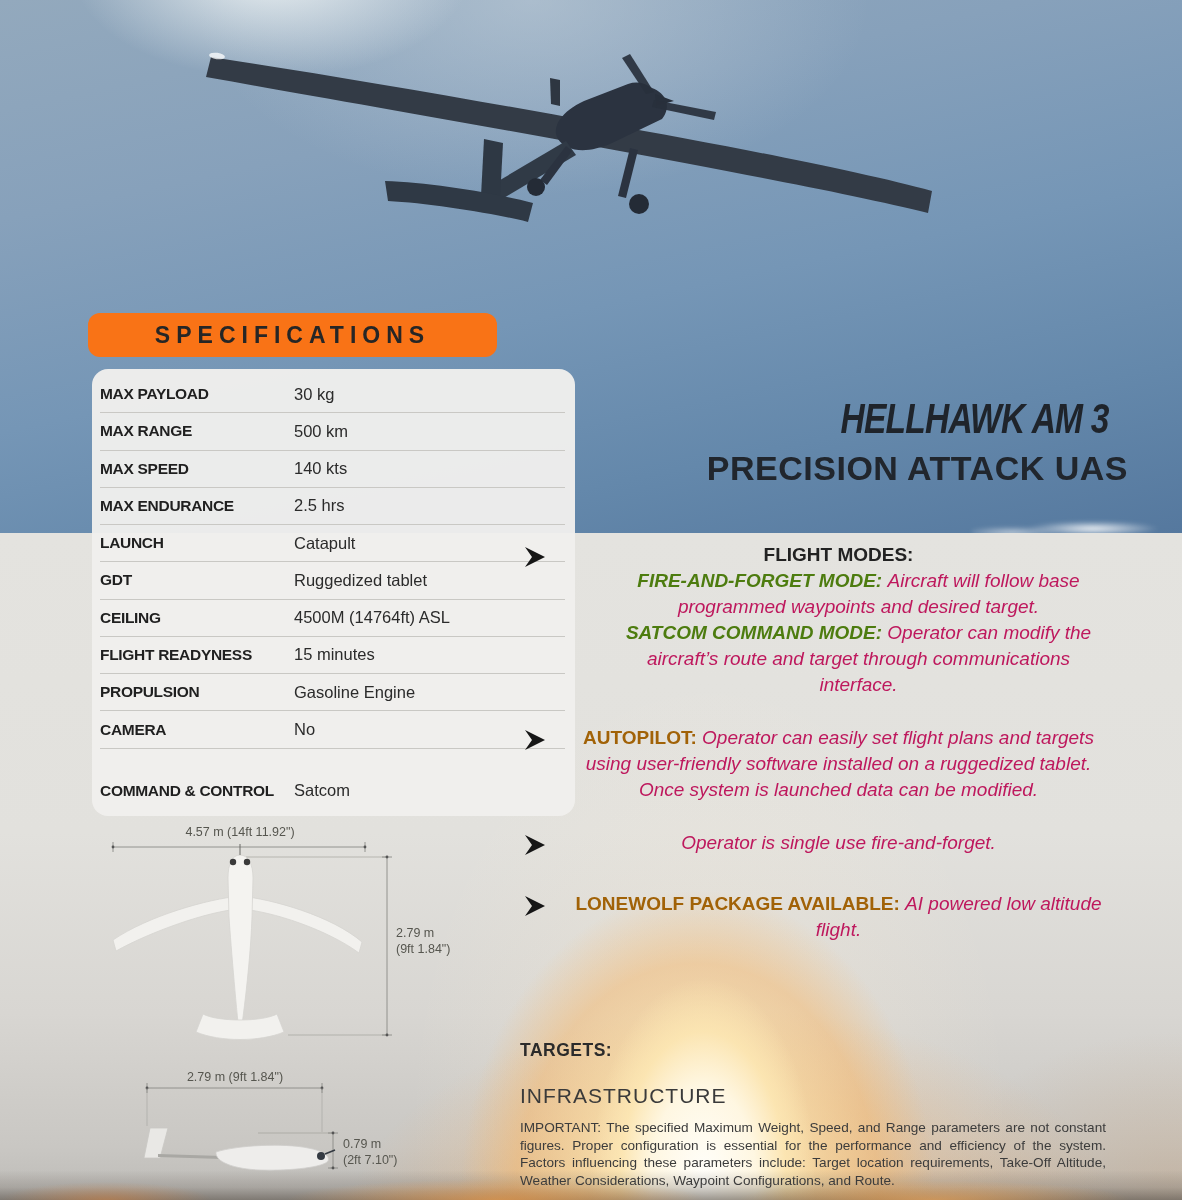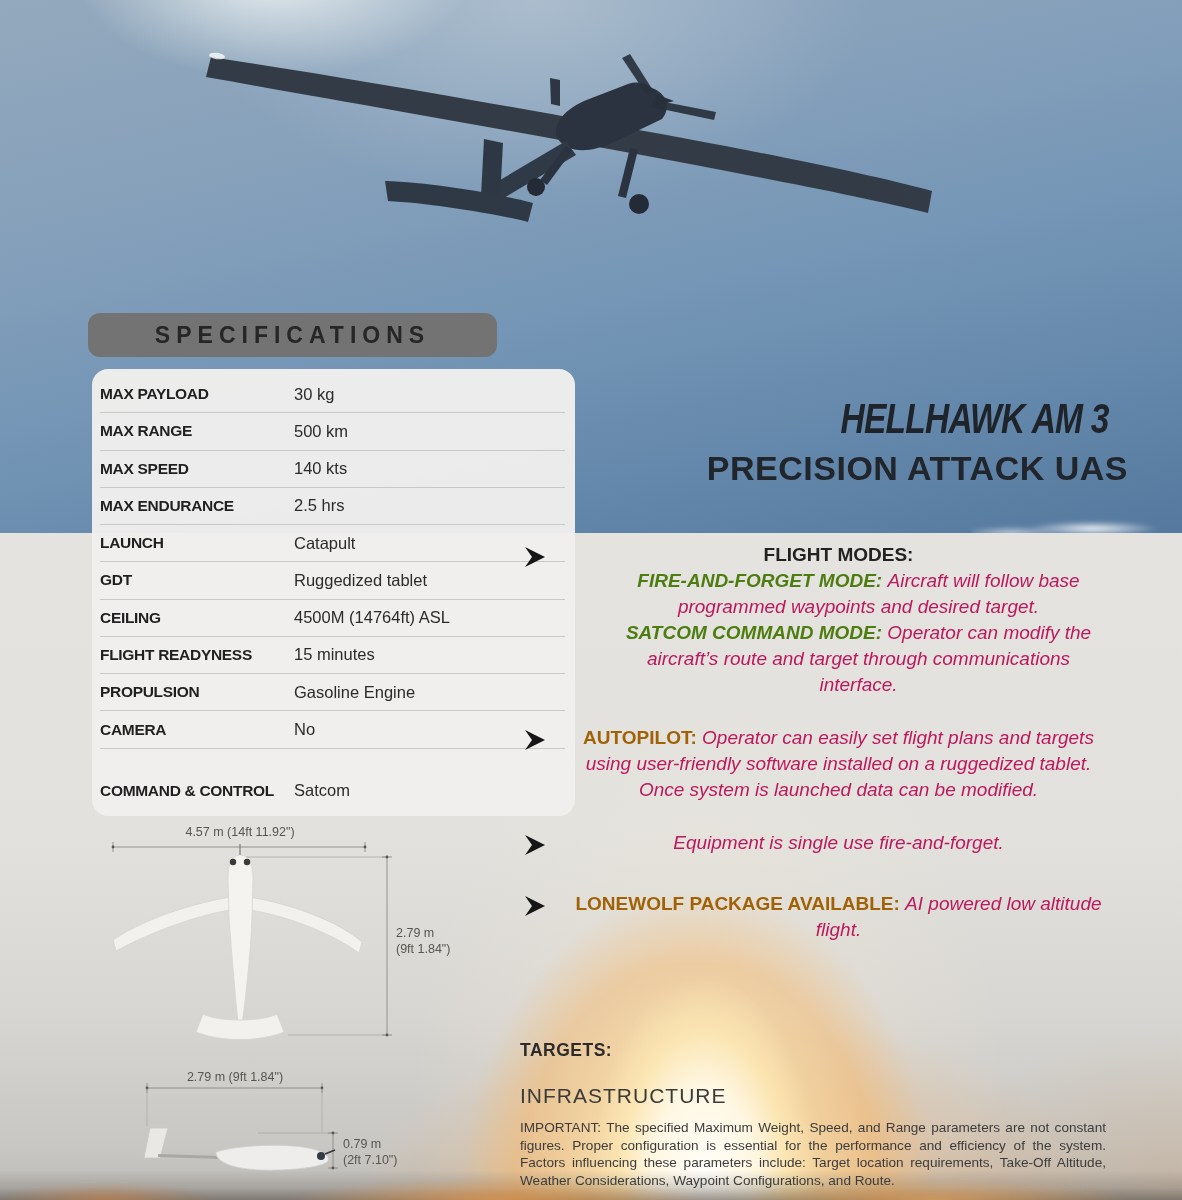--- a/index.html
+++ b/index.html
@@ -42,21 +42,21 @@
     background:
       radial-gradient(ellipse 150px 26px at 9% 100%, rgba(214,128,58,.5), rgba(214,128,58,0) 70%),
       radial-gradient(ellipse 300px 30px at 42% 100%, rgba(250,160,70,.6), rgba(250,160,70,0) 70%),
       radial-gradient(ellipse 280px 28px at 79% 100%, rgba(248,168,82,.6), rgba(248,168,82,0) 70%),
       linear-gradient(0deg, rgba(82,74,66,.58) 0%, rgba(108,100,92,.28) 42%, rgba(108,100,92,0) 100%);
   }
 
   
   .spec-header {
     position:absolute; left:88px; top:313px; width:409px; height:44px;
-    background:#737373; border-radius:12px;
+    background:#f97316; border-radius:12px;
     display:flex; align-items:center; justify-content:center;
     font-size:23px; font-weight:700; letter-spacing:6px; color:#262626;
   }
   .spec-table {
     position:absolute; left:92px; top:369px; width:483px; height:447px;
     background:rgba(240,239,237,.96); border-radius:16px;
     display:flex; flex-direction:column; padding:7px 10px 7px 8px;
   }
   .spec-row {
     flex:1; display:flex; align-items:center;
@@ -225,21 +225,21 @@
             </svg></span>
           <div class="bullet-body">
             <div><span class="seg-b">AUTOPILOT: </span><span class="seg-n">Operator can easily set flight plans and targets using user-friendly software installed on a ruggedized tablet. Once system is launched data can be modified.</span></div>
           </div>
         </div>
         <div class="bullet">
           <span class="bullet-arrow"><svg width="26" height="24" viewBox="0 0 26 24">
               <path d="M3,2 L23,12 L3,22 L10,12 Z" fill="#161616"></path>
             </svg></span>
           <div class="bullet-body">
-            <div><span class="seg-n">Equipment is single use fire-and-forget.</span></div>
+            <div><span class="seg-n">Operator is single use fire-and-forget.</span></div>
           </div>
         </div>
         <div class="bullet">
           <span class="bullet-arrow"><svg width="26" height="24" viewBox="0 0 26 24">
               <path d="M3,2 L23,12 L3,22 L10,12 Z" fill="#161616"></path>
             </svg></span>
           <div class="bullet-body">
             <div><span class="seg-b">LONEWOLF PACKAGE AVAILABLE: </span><span class="seg-n">AI powered low altitude flight.</span></div>
           </div>
         </div>

